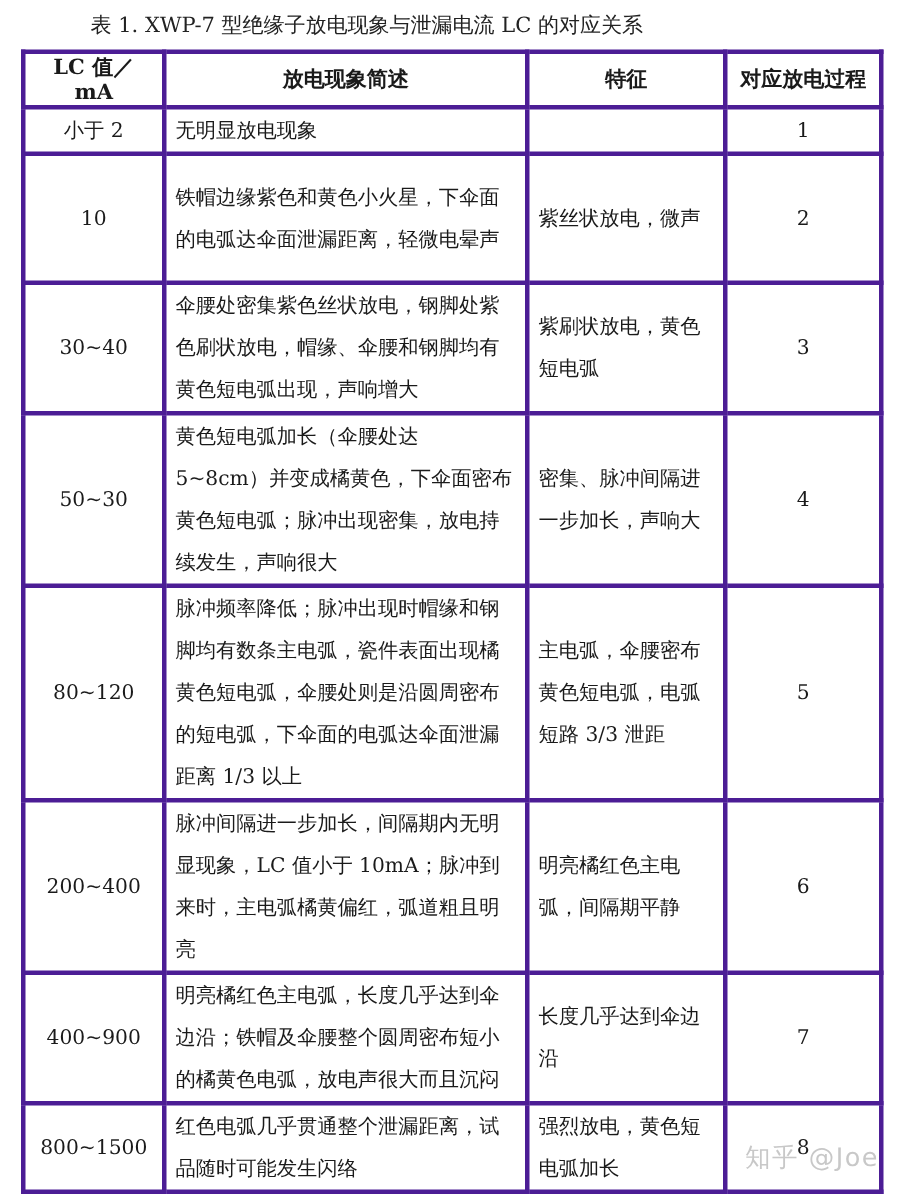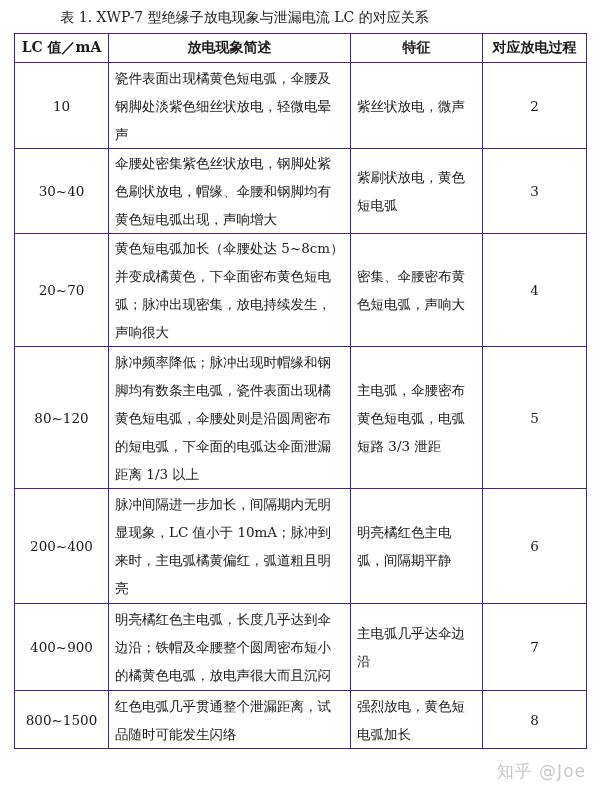--- a/index.html
+++ b/index.html
@@ -12,21 +12,21 @@
     position: absolute; left: 0; top: 8px; width: 489px;
     text-align: center; font-size: 14px; line-height: 18px; color: #222;
   }
   table.data {
     position: absolute; left: 14px; top: 33px;
     border-collapse: collapse; table-layout: fixed;
     width: 572px;
     font-size: 13.5px;
   }
   table.data th, table.data td {
-    border: 1px solid #4c1d95;
+    border: 3px solid #4c1d95;
     padding: 0 6px;
     vertical-align: middle;
   }
   table.data th { font-weight: bold; text-align: center; height: 28px; font-size: 14px; }
   td.lc { text-align: center; }
   td.desc { text-align: left; line-height: 28px; }
   td.feat { text-align: left; line-height: 28px; margin-left: 30px; }
   td.proc { text-align: center; }
   col.c1 { width: 94px; }
   col.c2 { width: 242px; }
@@ -52,54 +52,60 @@
     </colgroup>
   <thead>
     <tr>
       <th>LC 值／mA</th>
       <th>放电现象简述</th>
       <th>特征</th>
       <th>对应放电过程</th>
     </tr>
   </thead>
   <tbody id="tbody">
+      <tr style="height: 29px;">
+        <td class="lc">小于 2</td>
+        <td class="desc">无明显放电现象</td>
+        <td class="feat"></td>
+        <td class="proc">1</td>
+      </tr>
       <tr style="height: 86px;">
         <td class="lc">10</td>
-        <td class="desc">瓷件表面出现橘黄色短电弧，伞腰及钢脚处淡紫色细丝状放电，轻微电晕声</td>
+        <td class="desc">铁帽边缘紫色和黄色小火星，下伞面的电弧达伞面泄漏距离，轻微电晕声</td>
         <td class="feat">紫丝状放电，微声</td>
         <td class="proc">2</td>
       </tr>
       <tr style="height: 85px;">
         <td class="lc">30~40</td>
         <td class="desc">伞腰处密集紫色丝状放电，钢脚处紫色刷状放电，帽缘、伞腰和钢脚均有黄色短电弧出现，声响增大</td>
         <td class="feat">紫刷状放电，黄色短电弧</td>
         <td class="proc">3</td>
       </tr>
       <tr style="height: 113px;">
-        <td class="lc">20~70</td>
+        <td class="lc">50~30</td>
         <td class="desc">黄色短电弧加长（伞腰处达 5~8cm）并变成橘黄色，下伞面密布黄色短电弧；脉冲出现密集，放电持续发生，声响很大</td>
-        <td class="feat">密集、伞腰密布黄色短电弧，声响大</td>
+        <td class="feat">密集、脉冲间隔进一步加长，声响大</td>
         <td class="proc">4</td>
       </tr>
       <tr style="height: 142px;">
         <td class="lc">80~120</td>
         <td class="desc">脉冲频率降低；脉冲出现时帽缘和钢脚均有数条主电弧，瓷件表面出现橘黄色短电弧，伞腰处则是沿圆周密布的短电弧，下伞面的电弧达伞面泄漏距离 1/3 以上</td>
         <td class="feat">主电弧，伞腰密布黄色短电弧，电弧短路 3/3 泄距</td>
         <td class="proc">5</td>
       </tr>
       <tr style="height: 115px;">
         <td class="lc">200~400</td>
         <td class="desc">脉冲间隔进一步加长，间隔期内无明显现象，LC 值小于 10mA；脉冲到来时，主电弧橘黄偏红，弧道粗且明亮</td>
         <td class="feat">明亮橘红色主电弧，间隔期平静</td>
         <td class="proc">6</td>
       </tr>
       <tr style="height: 87px;">
         <td class="lc">400~900</td>
         <td class="desc">明亮橘红色主电弧，长度几乎达到伞边沿；铁帽及伞腰整个圆周密布短小的橘黄色电弧，放电声很大而且沉闷</td>
-        <td class="feat">主电弧几乎达伞边沿</td>
+        <td class="feat">长度几乎达到伞边沿</td>
         <td class="proc">7</td>
       </tr>
       <tr style="height: 58px;">
         <td class="lc">800~1500</td>
         <td class="desc">红色电弧几乎贯通整个泄漏距离，试品随时可能发生闪络</td>
         <td class="feat">强烈放电，黄色短电弧加长</td>
         <td class="proc">8</td>
       </tr>
     </tbody>
 </table>

